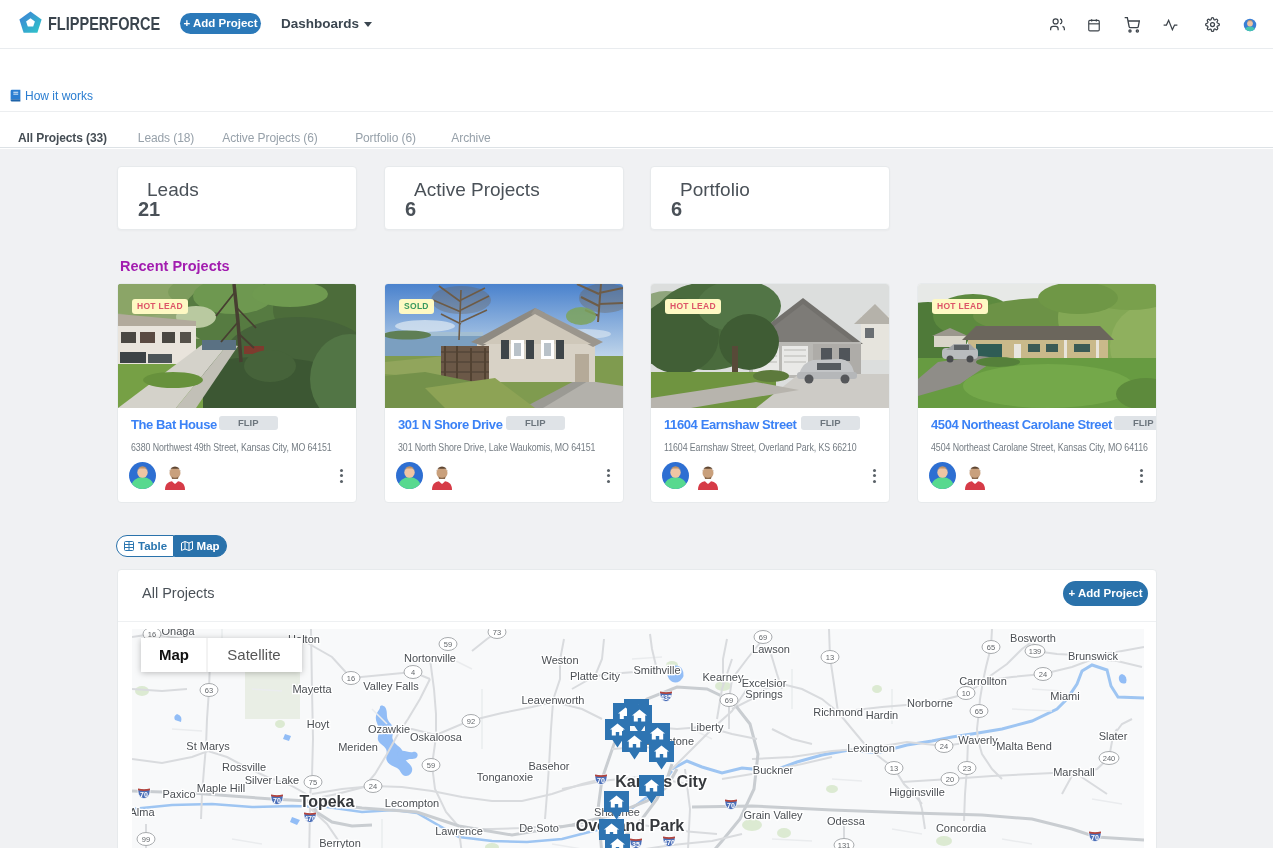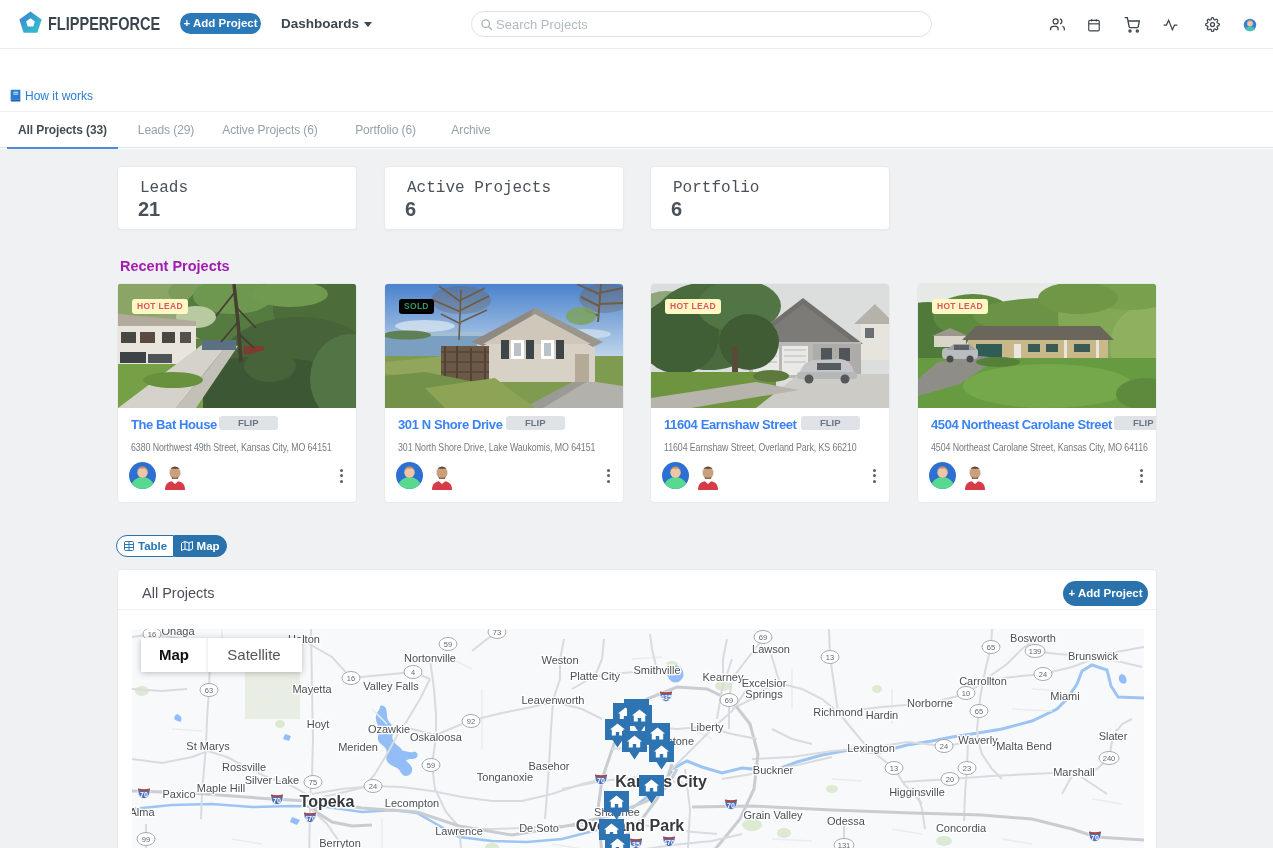--- a/index.html
+++ b/index.html
@@ -13,73 +13,66 @@
 #dash{position:absolute;left:281px;top:16px;font-size:13.5px;font-weight:bold;color:#3b4650;}
 #dash .car{display:inline-block;width:0;height:0;border-left:4px solid transparent;border-right:4px solid transparent;border-top:5px solid #3b4650;margin-left:4px;vertical-align:middle;}
 #search{position:absolute;left:471px;top:11px;width:461px;height:26px;border:1px solid #dfe3e7;border-radius:13px;background:#fff;}
 #search span{position:absolute;left:24px;top:5px;font-size:13px;color:#b3bac0;}
 .nicon{position:absolute;top:17px;color:#3c434a;}
 
 #h1{position:absolute;left:10px;top:53px;font-size:22px;font-weight:400;color:#6b7680;letter-spacing:-0.8px;}
 #how{position:absolute;left:25px;top:89px;font-size:12px;color:#2a7dd1;}
 #howic{position:absolute;left:9px;top:89px;}
 #tabs{position:absolute;left:0;top:111px;width:1273px;height:37px;border-top:1px solid #eceef0;border-bottom:1px solid #dde2e6;background:#fff;}
-.tab{position:absolute;top:0;height:37px;line-height:36px;font-size:12px;color:#97a1aa;text-align:center;letter-spacing:-0.1px;}
+.tab{position:absolute;top:8px;height:37px;line-height:36px;font-size:12px;color:#97a1aa;text-align:center;letter-spacing:-0.1px;}
 .tab.act{color:#454d54;font-weight:bold;border-bottom:2px solid #4a90d2;}
 
 #main{position:absolute;left:0;top:149px;width:1273px;height:699px;background:#f0f1f3;}
 .scard{position:absolute;width:240px;height:64px;background:#fff;border:1px solid #e7eaec;border-radius:4px;box-shadow:0 1px 2px rgba(0,0,0,.03);}
-.scard .lb{position:absolute;left:22px;top:12px;font-size:16px;color:#4a5158;font-family:Liberation Mono, monospace;}
+.scard .lb{position:absolute;left:29px;top:12px;font-size:19px;color:#4a5158;}
 .scard .num{position:absolute;left:20px;top:31px;font-size:20px;font-weight:bold;color:#4a5158;}
 #recent{position:absolute;left:120px;top:109px;font-size:14.5px;font-weight:600;color:#a21caf;}
 .pcard{position:absolute;top:134px;width:240px;height:220px;background:#fff;border:1px solid #e7eaec;border-radius:4px;overflow:hidden;}
 .pcard .ph{position:absolute;left:0;top:0;width:238px;height:124px;overflow:hidden;}
 .badge{position:absolute;left:14px;top:15px;height:15px;line-height:15px;padding:0 5px;border-radius:3px;font-size:8.5px;font-weight:bold;letter-spacing:.3px;}
 .hot{background:#fef9c3;color:#dd5468;}
-.sold{background:#000000;color:#38995f;}
+.sold{background:#fef9c3;color:#38995f;}
 .ptitle{position:absolute;left:13px;top:133px;font-size:13px;font-weight:bold;color:#3b82f6;letter-spacing:-0.4px;white-space:nowrap;}
 .flip{position:absolute;top:132px;height:14px;line-height:14px;padding:0 19px;background:#dfe3e7;color:#6c757d;font-size:9.5px;font-weight:bold;border-radius:3px;}
 .paddr{position:absolute;left:13px;top:157px;font-size:10.5px;color:#747c83;letter-spacing:-0.1px;white-space:nowrap;transform:scaleX(.84);transform-origin:left;}
 .av1{position:absolute;left:11px;top:178px;}
 .av2{position:absolute;left:45px;top:180px;}
 .dots{position:absolute;left:216px;top:182px;width:14px;text-align:center;color:#555;font-size:13px;letter-spacing:0;line-height:6px;}
 .dots div{width:3px;height:3px;border-radius:50%;background:#5a6268;margin:2.5px auto;}
 
 #tgl{position:absolute;left:116px;top:386px;height:22px;}
 #tbtn{position:absolute;left:0;top:0;width:58px;height:22px;background:#fff;border:1px solid #2a72ab;border-radius:11px 0 0 11px;color:#2b76b0;font-size:11.5px;font-weight:bold;line-height:20px;text-align:center;}
 #mbtn{position:absolute;left:58px;top:0;width:53px;height:22px;background:#2a72ab;border:1px solid #2a72ab;border-radius:0 11px 11px 0;color:#fff;font-size:11.5px;font-weight:bold;line-height:20px;text-align:center;}
 
 #apcard{position:absolute;left:117px;top:420px;width:1040px;height:430px;background:#fff;border:1px solid #e7eaec;border-radius:4px 4px 0 0;}
-#apcard .hd{position:absolute;left:0;top:0;width:100%;height:40px;border-bottom:1px solid #eef0f2;}
+#apcard .hd{position:absolute;left:0;top:0;width:100%;height:52px;border-bottom:1px solid #eef0f2;}
 #apcard .hd .t{position:absolute;left:24px;top:15px;font-size:14.5px;color:#4a5158;}
 #apbtn{position:absolute;right:8px;top:11px;width:85px;height:25px;line-height:25px;border-radius:13px;background:#2a72ab;}
 #map{position:absolute;left:14px;top:59px;width:1012px;height:371px;background:#f8f9fa;overflow:hidden;}
 </style></head><body>
 <div id="page">
 <div id="nav">
  <svg id="logo" width="23" height="24" viewBox="0 0 23 24">
   <defs>
           <linearGradient id="lg" x1="0" y1="0" x2="1" y2="1">
    <stop offset="0" stop-color="#3e7ed6"></stop>
             <stop offset="1" stop-color="#2fc8c9"></stop>
           </linearGradient>
         </defs>
   <path d="M11.5 0.5 L22.6 8.6 L18.4 21.7 L4.6 21.7 L0.4 8.6 Z" fill="url(#lg)"></path>
   <path d="M11.5 7.2 L15.9 10.4 L14.2 15.6 L8.8 15.6 L7.1 10.4 Z" fill="#fff"></path>
  </svg>
  <div id="brand">FLIPPERFORCE</div>
  <div id="addproj" class="btnblue">+ Add Project</div>
  <div id="dash">Dashboards<span class="car" style="margin-left:5px"></span></div>
- <div id="search">
-  <svg style="position:absolute;left:8px;top:6px" width="13" height="13" viewBox="0 0 24 24" fill="none" stroke="#aab1b8" stroke-width="2.4">
-          <circle cx="10.5" cy="10.5" r="7"></circle>
-          <line x1="15.7" y1="15.7" x2="22" y2="22"></line>
-        </svg>
-  <span>Search Projects</span>
- </div>
  <svg class="nicon" style="left:1050px" width="15" height="15" viewBox="0 0 24 24" fill="none" stroke="#3c434a" stroke-width="2">
         <path d="M13 21v-2a4 4 0 0 0-4-4H5a4 4 0 0 0-4 4v2"></path>
         <circle cx="9" cy="7" r="4"></circle>
         <path d="M23 21v-2a4 4 0 0 0-3-3.87"></path>
         <path d="M16 3.13a4 4 0 0 1 0 7.75"></path>
       </svg>
  <svg class="nicon" style="left:1087px;top:18px" width="14" height="14" viewBox="0 0 24 24" fill="none" stroke="#3c434a" stroke-width="2">
         <rect x="3" y="4" width="18" height="18" rx="2"></rect>
         <line x1="16" y1="2" x2="16" y2="6"></line>
         <line x1="8" y1="2" x2="8" y2="6"></line>
@@ -112,21 +105,21 @@
       </svg>
 </div>
 <svg id="howic" width="13" height="13" viewBox="0 0 24 24">
       <path d="M3 4 a2.5 2.5 0 0 1 2.5-2.5 H21 V19 H5.5 A2.5 2.5 0 0 0 3 21.5 Z" fill="#2a7dd1"></path>
       <path d="M3 21.5 A2.5 2.5 0 0 1 5.5 19 H21 V23 H5.5 A2.5 2.5 0 0 1 3 21.5 Z" fill="#1e63a8"></path>
       <path d="M8 6 h9 M8 9.5 h9" stroke="#fff" stroke-width="1.6"></path>
     </svg>
 <div id="how">How it works</div>
 <div id="tabs">
  <div class="tab act" style="left:7px;width:111px;">All Projects (33)</div>
- <div class="tab" style="left:124px;width:84px;">Leads (29)</div>
+ <div class="tab" style="left:124px;width:84px;">Leads (18)</div>
  <div class="tab" style="left:214px;width:112px;">Active Projects (6)</div>
  <div class="tab" style="left:332px;width:107px;">Portfolio (6)</div>
  <div class="tab" style="left:445px;width:52px;">Archive</div>
 </div>
 <div id="main">
 <div class="scard" style="left:117px;top:17px;">
         <div class="lb">Leads</div>
         <div class="num">21</div>
       </div>
 <div class="scard" style="left:384px;top:17px;">

